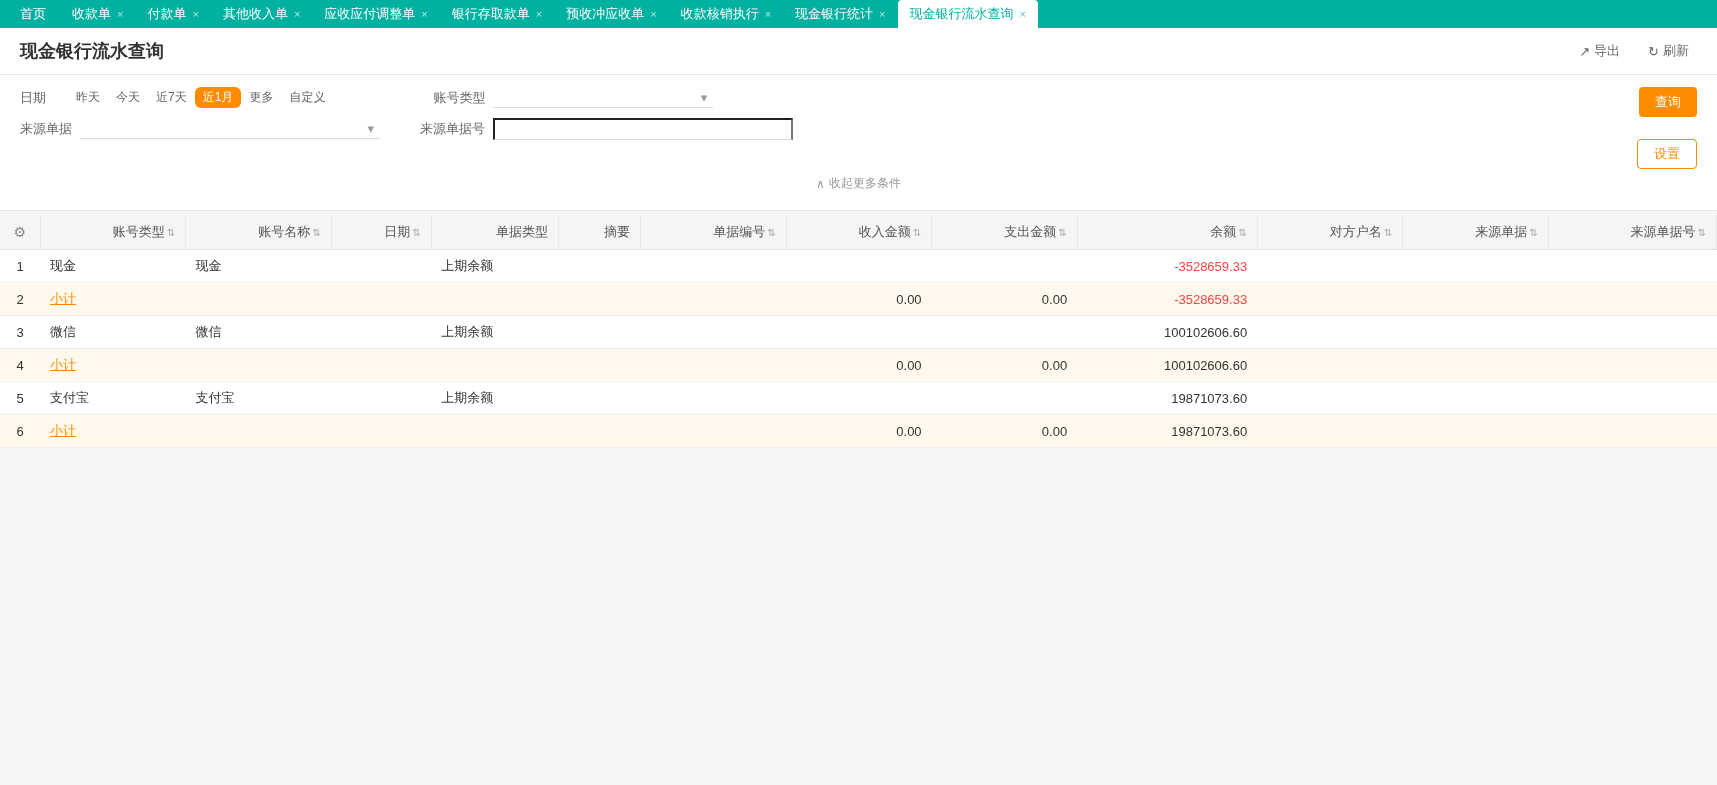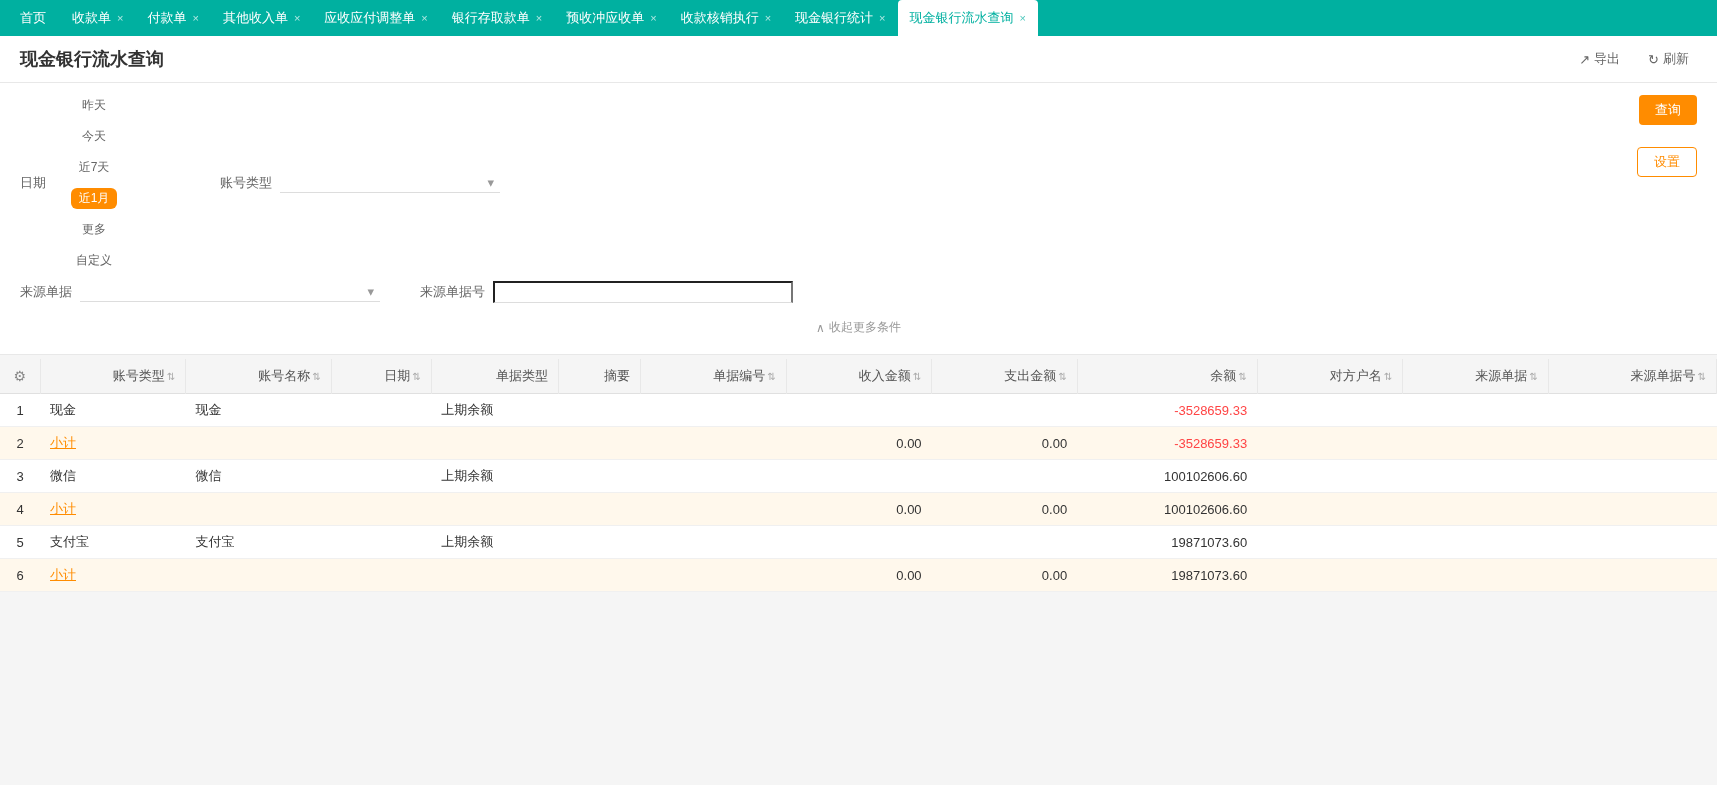--- a/index.html
+++ b/index.html
@@ -3,21 +3,21 @@
   <meta charset="utf-8">
   <style>
     * { box-sizing: border-box; margin: 0; padding: 0; }
     body { font-family: 'Microsoft YaHei', Arial, sans-serif; font-size: 13px; background: #f5f5f5; color: #333; }
 
     
     .top-nav {
       display: flex;
       align-items: center;
       background: #00b0a0;
-      height: 36px;
+      height: 28px;
       padding: 0 8px;
       gap: 2px;
       overflow: hidden;
     }
     .nav-tab {
       display: flex;
       align-items: center;
       padding: 0 12px;
       height: 100%;
       color: #fff;
@@ -55,21 +55,21 @@
       border-bottom: 1px solid #e8e8e8;
     }
     .filter-row {
       display: flex;
       align-items: center;
       gap: 20px;
       margin-bottom: 10px;
       flex-wrap: wrap;
     }
     .filter-label { color: #666; font-size: 13px; min-width: 40px; }
-    .date-shortcuts { display: flex; align-items: center; gap: 10px; flex-direction: column; }
+    .date-shortcuts { display: flex; align-items: center; gap: 0; }
     .date-btn {
       padding: 2px 8px; border-radius: 3px; cursor: pointer;
       font-size: 12px; color: #666; border: none; background: none;
     }
     .date-btn.active {
       background: #ff8c00; color: #fff; border-radius: 6px;
     }
     .date-range { color: #666; font-size: 12px; }
     .filter-select {
       display: flex; align-items: center; gap: 4px;

